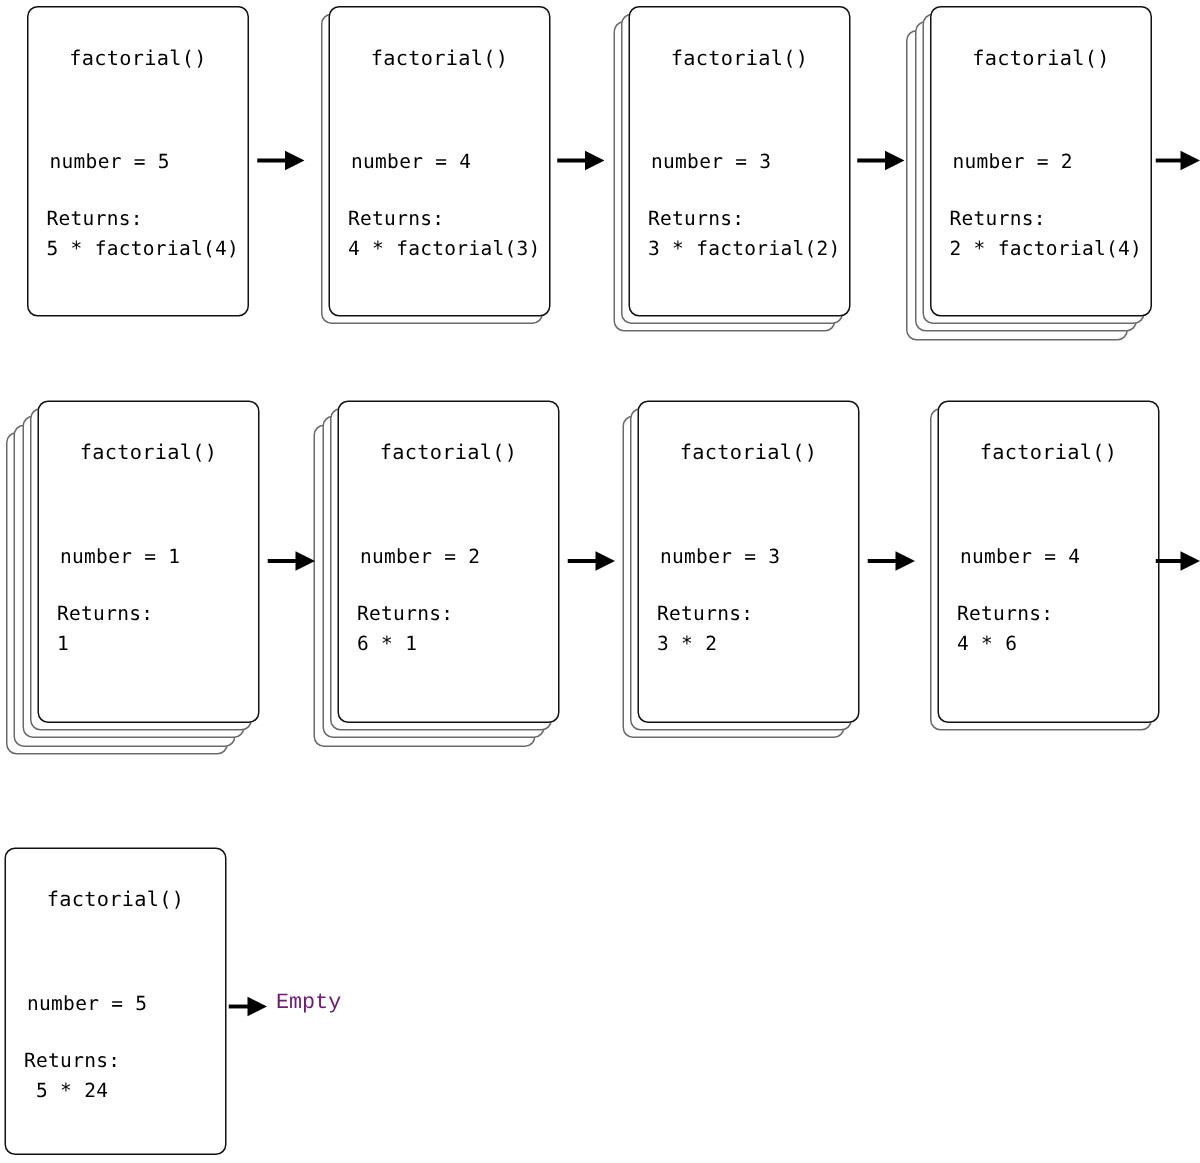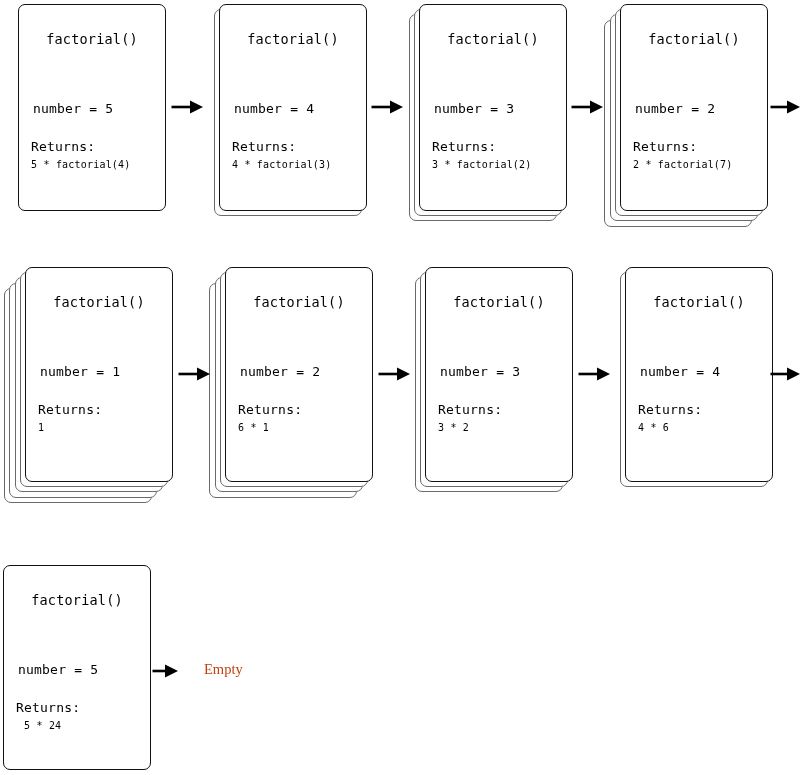--- a/index.html
+++ b/index.html
@@ -64,40 +64,39 @@
   .ret-label {
     position: absolute;
     font-size: 13px;
     color: #000;
     white-space: pre;
     letter-spacing: 0.2px;
     text-align: center;
   }
   .ret-expr {
     position: absolute;
-    font-size: 10px;
+    font-size: 13px;
     color: #000;
     white-space: pre;
     letter-spacing: 0.2px;
   }
 
   
   .arrow {
     position: absolute;
   }
   .arrow svg { display: block; }
 
   
   .empty-label {
     position: absolute;
-    font-family: Liberation Serif, serif;
+    font-family: Liberation Mono, monospace;
     font-size: 14.5px;
-    color: #c2410c;
-    white-space: pre;
-    margin-left: 20px;
+    color: #701a75;
+    white-space: pre;
   }
 </style>
 </head>
 <body>
 
 <div id="canvas">
     <div class="frame" style="left: 18px; top: 4px; width: 148px; height: 207px;">
       <div class="sheet top" style="left: 0px; top: 0px; width: 148px; height: 207px;">
         <div class="fn-title" style="top: 26px;">factorial()</div>
         <div class="num-line" style="left: 14px; top: 96px;">number = 5</div>
@@ -125,21 +124,21 @@
       </div>
     </div>
     <div class="frame" style="left: 604.4px; top: 4px; width: 163.6px; height: 222.6px;">
       <div class="sheet behind" style="left: 0px; top: 15.6px; width: 148px; height: 207px;"></div>
       <div class="sheet behind" style="left: 5.2px; top: 10.4px; width: 148px; height: 207px;"></div>
       <div class="sheet behind" style="left: 10.4px; top: 5.2px; width: 148px; height: 207px;"></div>
       <div class="sheet top" style="left: 15.6px; top: 0px; width: 148px; height: 207px;">
         <div class="fn-title" style="top: 26px;">factorial()</div>
         <div class="num-line" style="left: 14px; top: 96px;">number = 2</div>
         <div class="ret-label" style="left: 12px; top: 134px;">Returns:</div>
-        <div class="ret-expr" style="left: 12px; top: 154px;">2 * factorial(7)</div>
+        <div class="ret-expr" style="left: 12px; top: 154px;">2 * factorial(4)</div>
       </div>
     </div>
     <div class="arrow" style="left: 171px; top: 96px;">
       <svg width="32" height="22" viewBox="0 0 32 22">
         <line x1="0.5" y1="11" x2="21" y2="11" stroke="#000" stroke-width="2.6"></line>
         <polygon points="19,4.5 32,11 19,17.5" fill="#000"></polygon>
       </svg>
     </div>
     <div class="arrow" style="left: 371px; top: 96px;">
       <svg width="32" height="22" viewBox="0 0 32 22">

